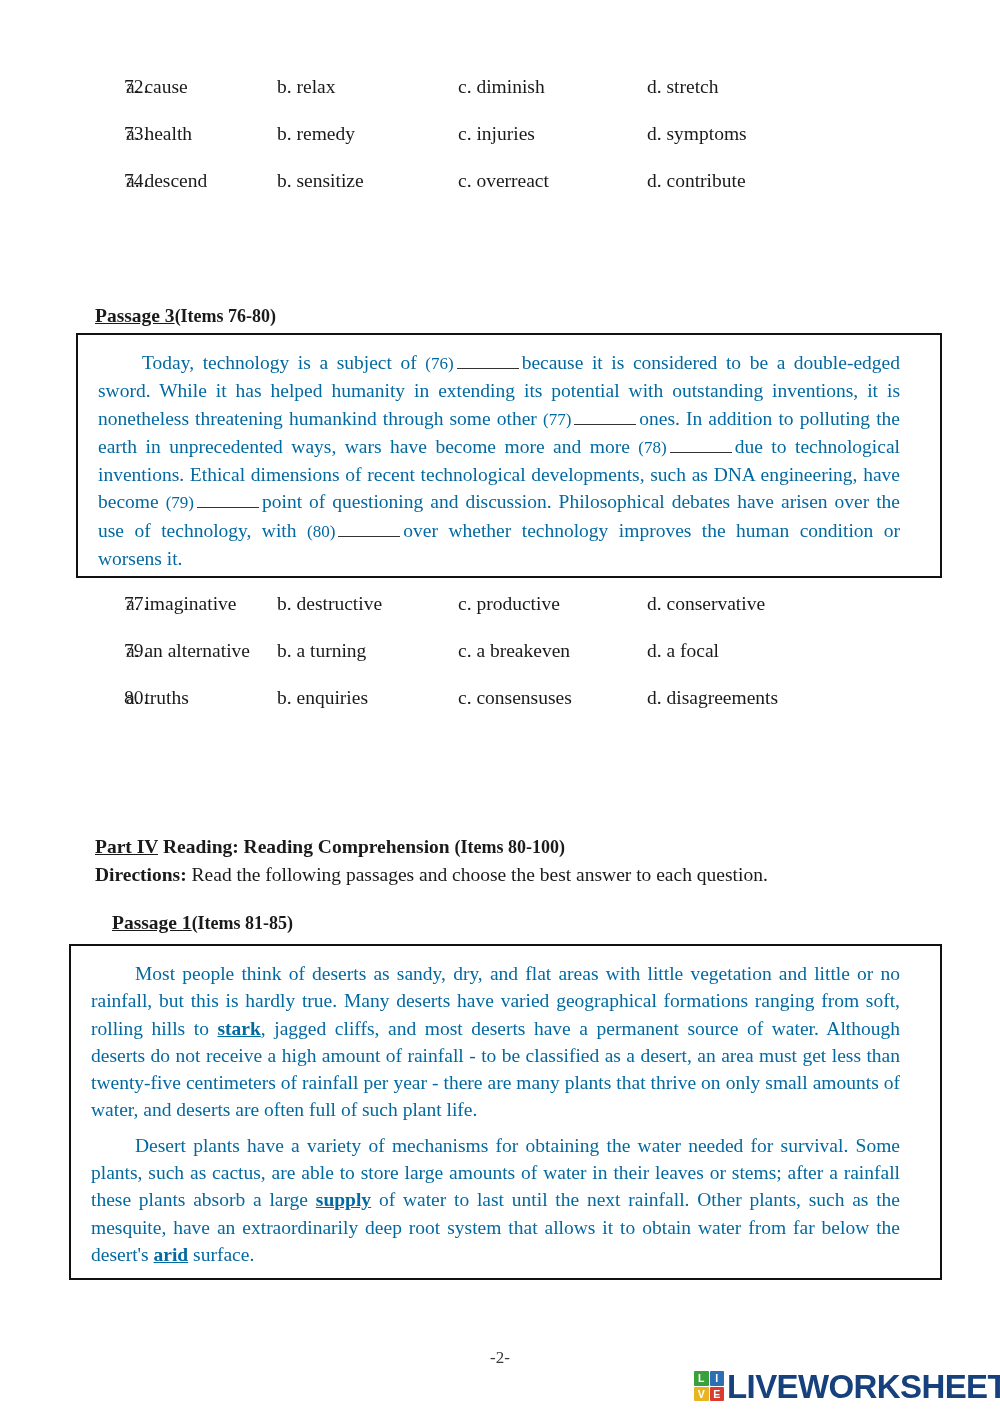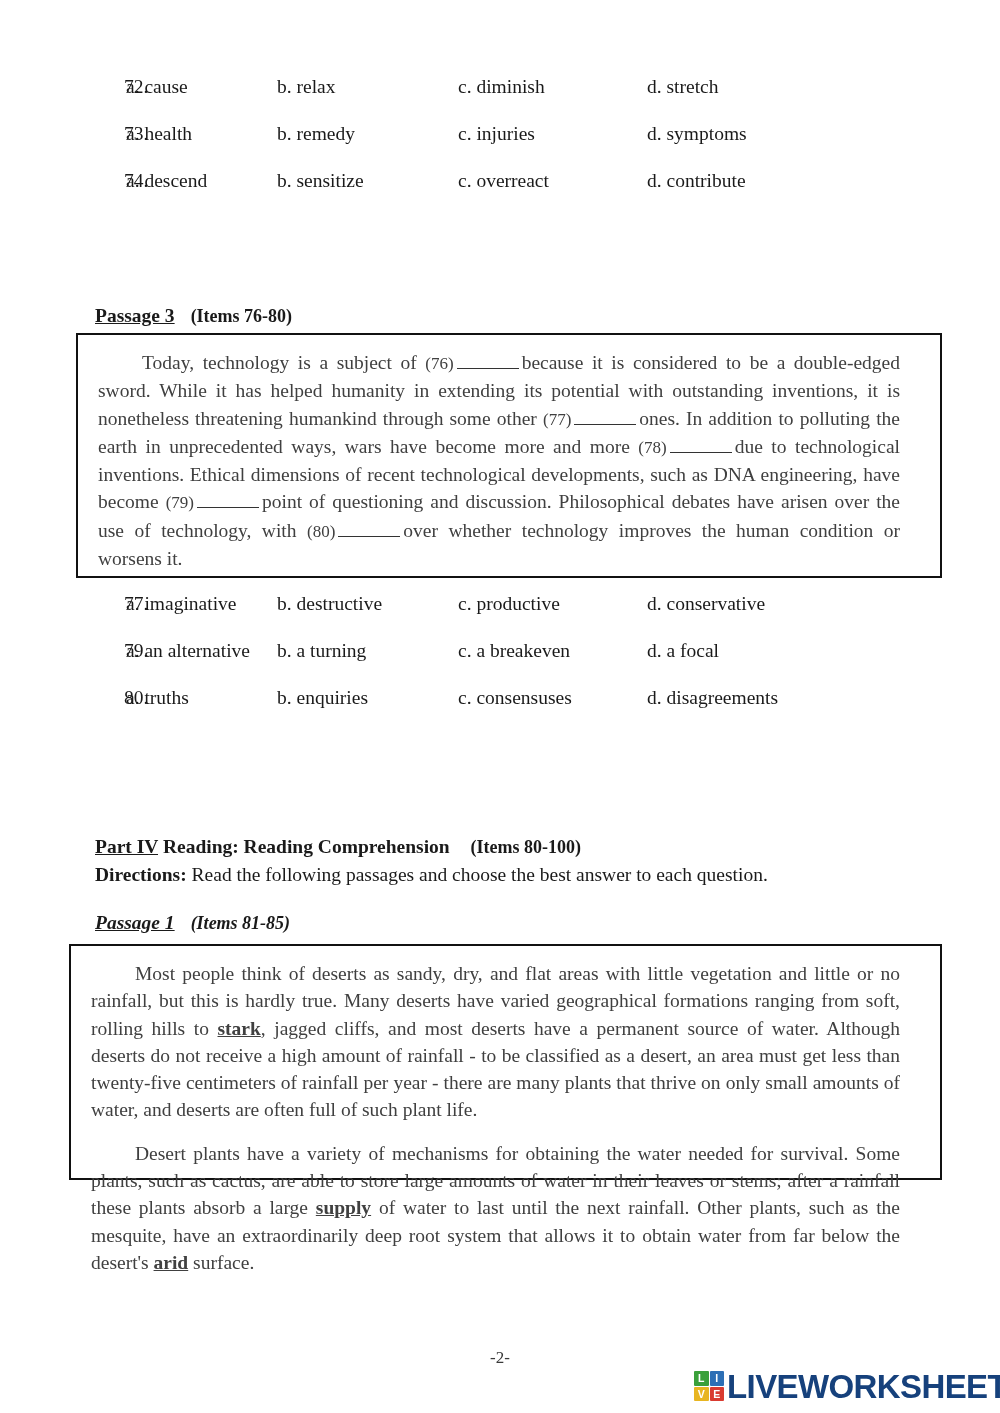--- a/index.html
+++ b/index.html
@@ -36,46 +36,46 @@
   .mc-d   { position: absolute; left: 639px; margin-left: 8px; }
 
   
   .heading {
     position: absolute;
     font-size: 19.5px;
     font-weight: bold;
     white-space: nowrap;
   }
   .heading .u { text-decoration: underline; }
-  .sub-note { font-weight: bold; font-size: 18px; padding-left: 16px; }
+  .sub-note { font-weight: bold; font-size: 18px; }
 
   .directions {
     position: absolute;
     font-size: 19.5px;
     white-space: nowrap;
   }
   .directions .lead { font-weight: bold; }
 
   
   .passage-box {
     position: absolute;
     border: 2.5px solid #111111;
     background: #ffffff;
     box-sizing: border-box;
   }
   .passage-text {
     font-size: 19.5px;
     line-height: 27.3px;
     text-align: justify;
     text-justify: inter-word;
-    color: #404040;
+    color: #0369a1;
     padding: 14px 40px 10px 20px;
   }
   .passage-text p { margin: 0 0 0 0; }
-  .passage-text p + p { margin-top: 16px; }
+  .passage-text p + p { margin-top: 8px; }
   .indent { display: inline-block; width: 44px; }
   .blank {
     display: inline-block;
     border-bottom: 1.6px solid #333;
     width: 62px;
     vertical-align: baseline;
     margin: 0 3px;
     height: 15px;
   }
   .itemno { font-size: 17px; }
@@ -202,25 +202,25 @@
     <span class="u">Part IV</span>
     <span>Reading: Reading Comprehension</span>
     <span class="sub-note">(Items 80-100)</span>
   </div>
 
   <div class="directions" style="left:95px; top:864px;">
     <span class="lead">Directions:</span>
     <span>Read the following passages and choose the best answer to each question.</span>
   </div>
 
-  <div class="heading" style="left:95px; top:912px;font-style:italic;">
+  <div class="heading" style="left:112px; top:912px;">
     <span class="u">Passage 1</span><span class="sub-note">(Items 81-85)</span>
   </div>
 
-  <div class="passage-box" style="left:69px; top:944px; width:873px; height:236px;">
+  <div class="passage-box" style="left:69px; top:944px; width:873px; height:336px;">
     <div class="passage-text">
       <p>
         <span class="indent"></span><span>Most people think of deserts as sandy, dry, and flat areas with little vegetation and little or no rainfall, but this is hardly true. Many deserts have varied geographical formations ranging from soft, rolling hills to</span> <span class="kw">stark</span><span>, jagged cliffs, and most deserts have a permanent source of water. Although deserts do not receive a high amount of rainfall - to be classified as a desert, an area must get less than twenty-five centimeters of rainfall per year - there are many plants that thrive on only small amounts of water, and deserts are often full of such plant life.</span>
       </p>
       <p>
         <span class="indent"></span><span>Desert plants have a variety of mechanisms for obtaining the water needed for survival. Some plants, such as cactus, are able to store large amounts of water in their leaves or stems; after a rainfall these plants absorb a large</span> <span class="kw">supply</span> <span>of water to last until the next rainfall. Other plants, such as the mesquite, have an extraordinarily deep root system that allows it to obtain water from far below the desert's</span> <span class="kw">arid</span> <span>surface.</span>
       </p>
     </div>
   </div>
 

